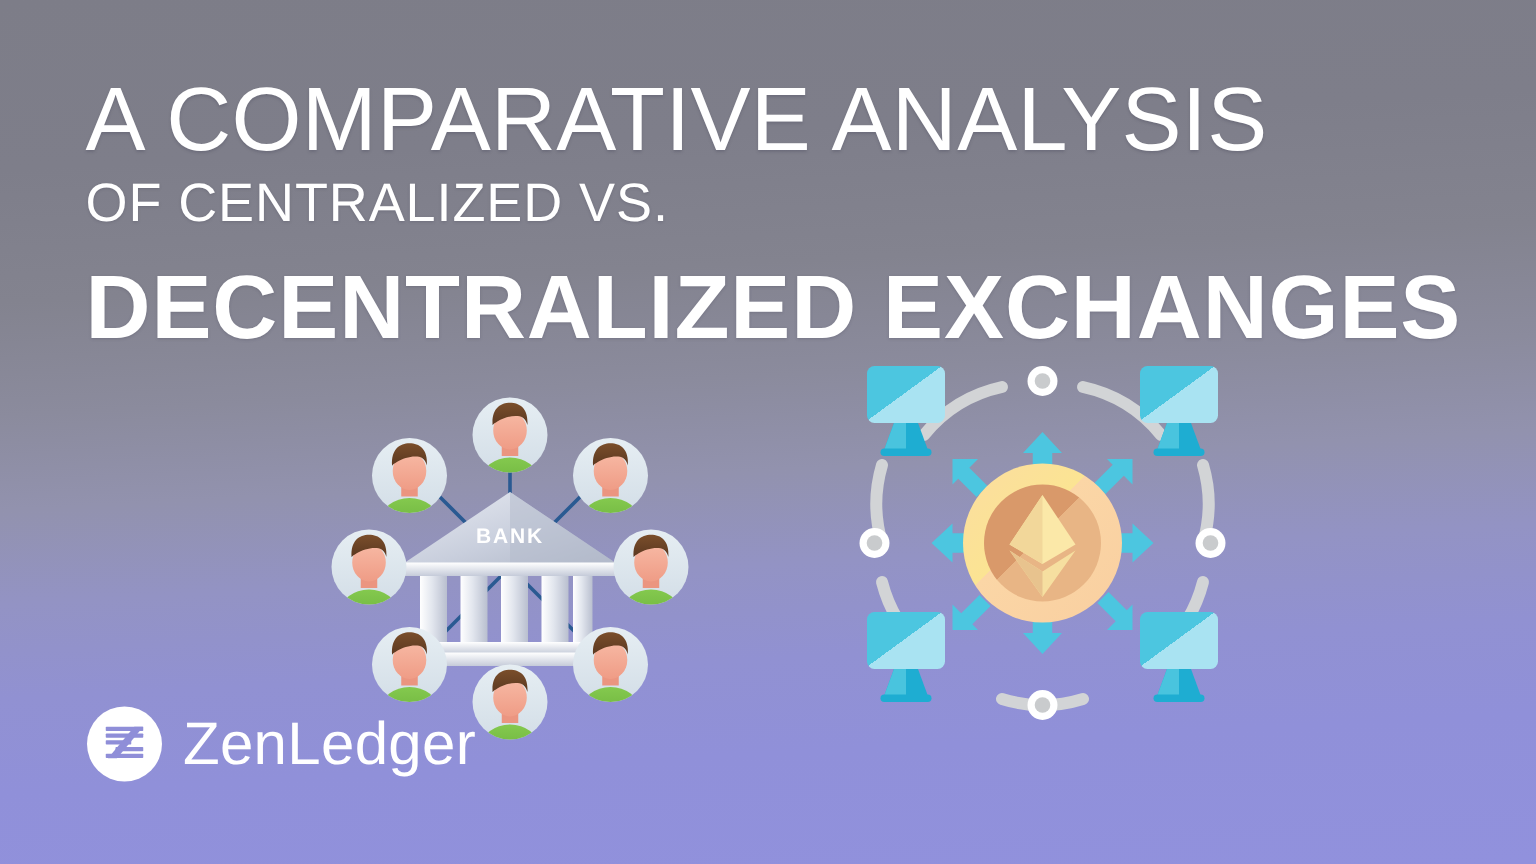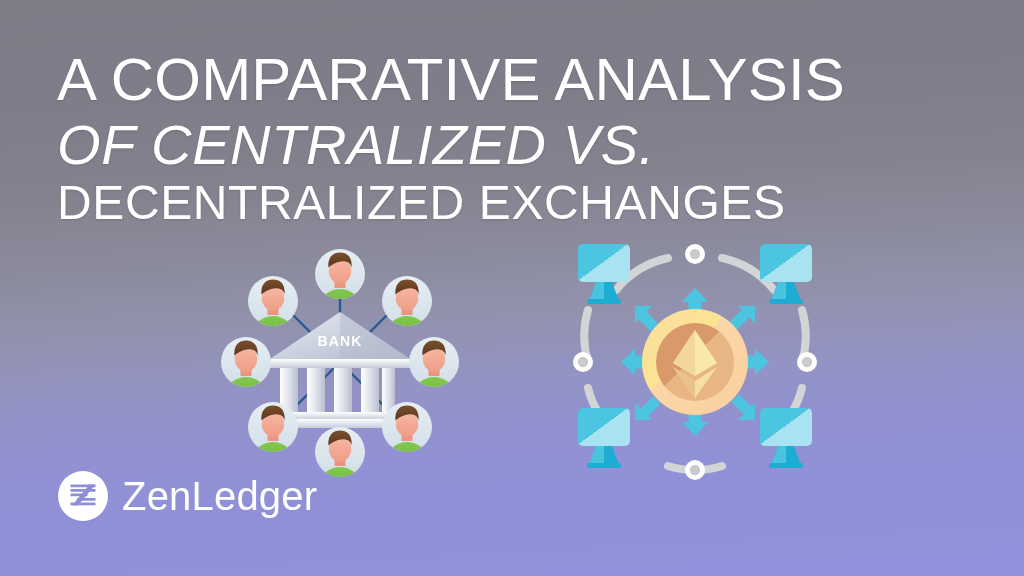--- a/index.html
+++ b/index.html
@@ -32,38 +32,38 @@
     letter-spacing:.4px;
     text-shadow:0 1px 2px rgba(60,60,80,.25);
   }
   #title-line-1{
     font-size:60px;font-weight:400;
     letter-spacing:.2px;
     transform:scaleX(1.0);transform-origin:left center;
     margin-bottom:7px;
   }
   #title-line-2{
-    font-size:56px;font-weight:400;
-    margin-bottom:6px;letter-spacing:.6px;font-style:italic;
+    font-size:36px;font-weight:400;
+    margin-bottom:22px;letter-spacing:.6px;
   }
   #title-line-3{
-    font-size:48px;font-weight:400;letter-spacing:.6px;
+    font-size:60px;font-weight:700;letter-spacing:.6px;
   }
   
   #logo{
     position:absolute;left:58px;top:471px;
     display:flex;align-items:center;gap:14px;
   }
   #logo-mark{width:50px;height:50px;display:block;}
   #logo-word{
     color:#ffffff;font-size:40px;font-weight:400;letter-spacing:.2px;
     line-height:1;
   }
   
-  #cex-illustration{position:absolute;left:208px;top:240px;}
+  #cex-illustration{position:absolute;left:208px;top:256px;}
   #dex-illustration{position:absolute;left:556px;top:236px;}
   svg{display:block;overflow:visible;}
 </style>
 </head>
 <body>
 
 <div id="canvas">
 
   <div id="title-block">
     <span class="tline" id="title-line-1">A COMPARATIVE ANALYSIS</span>

